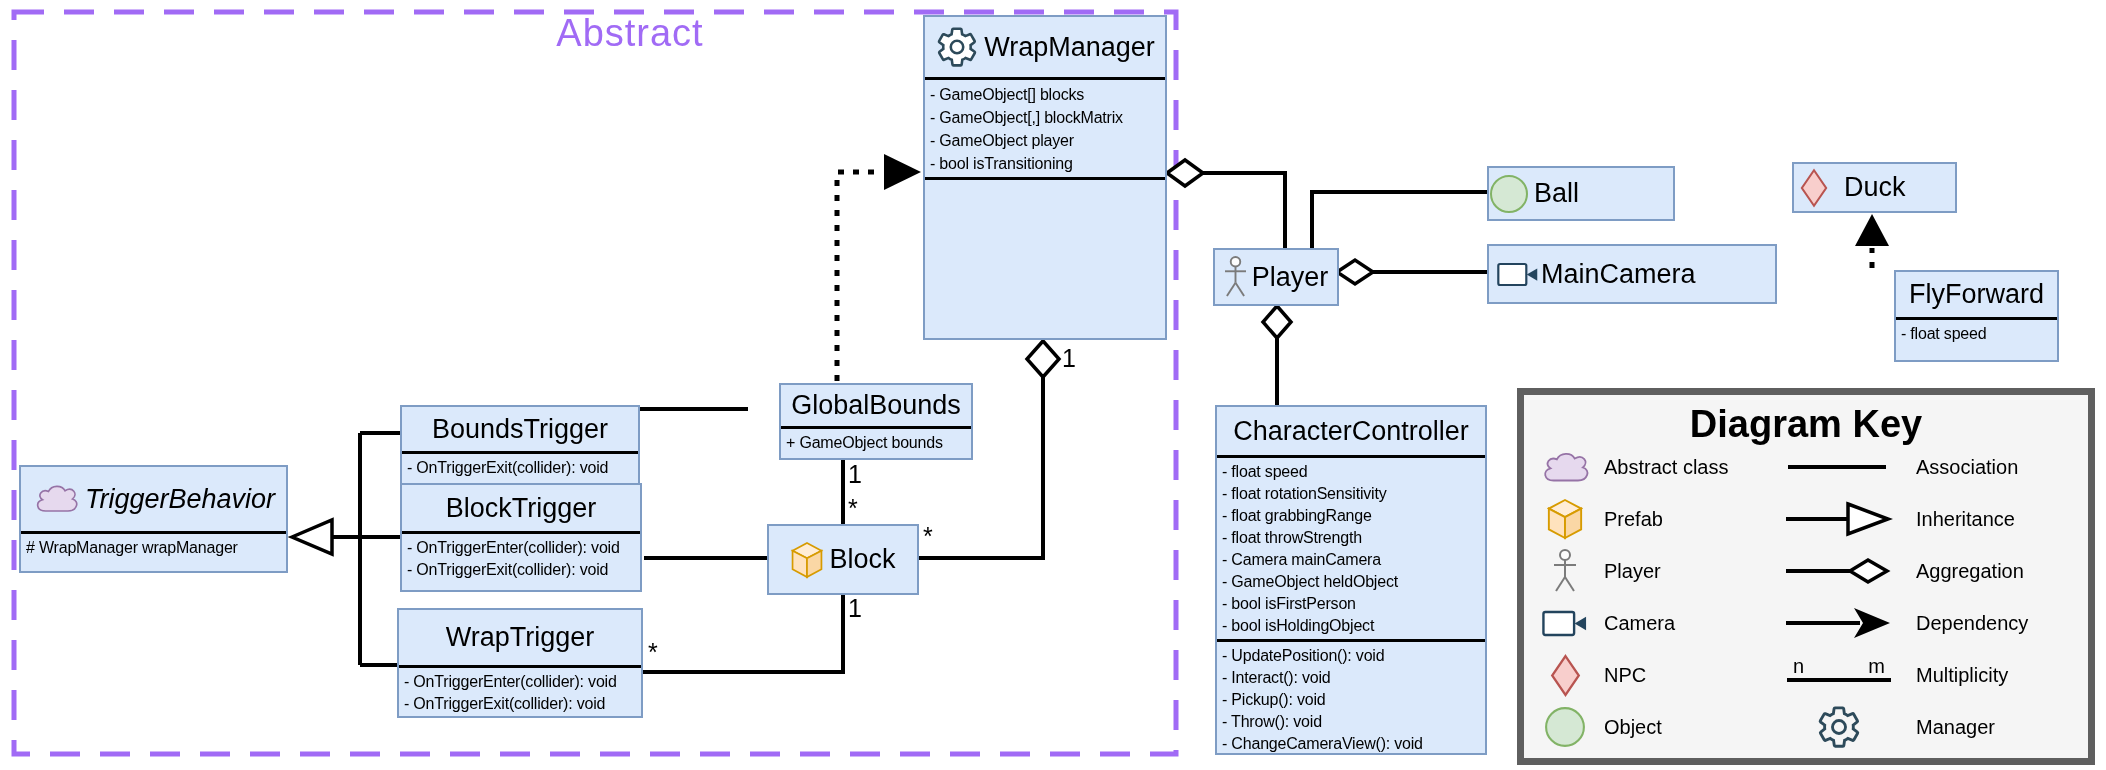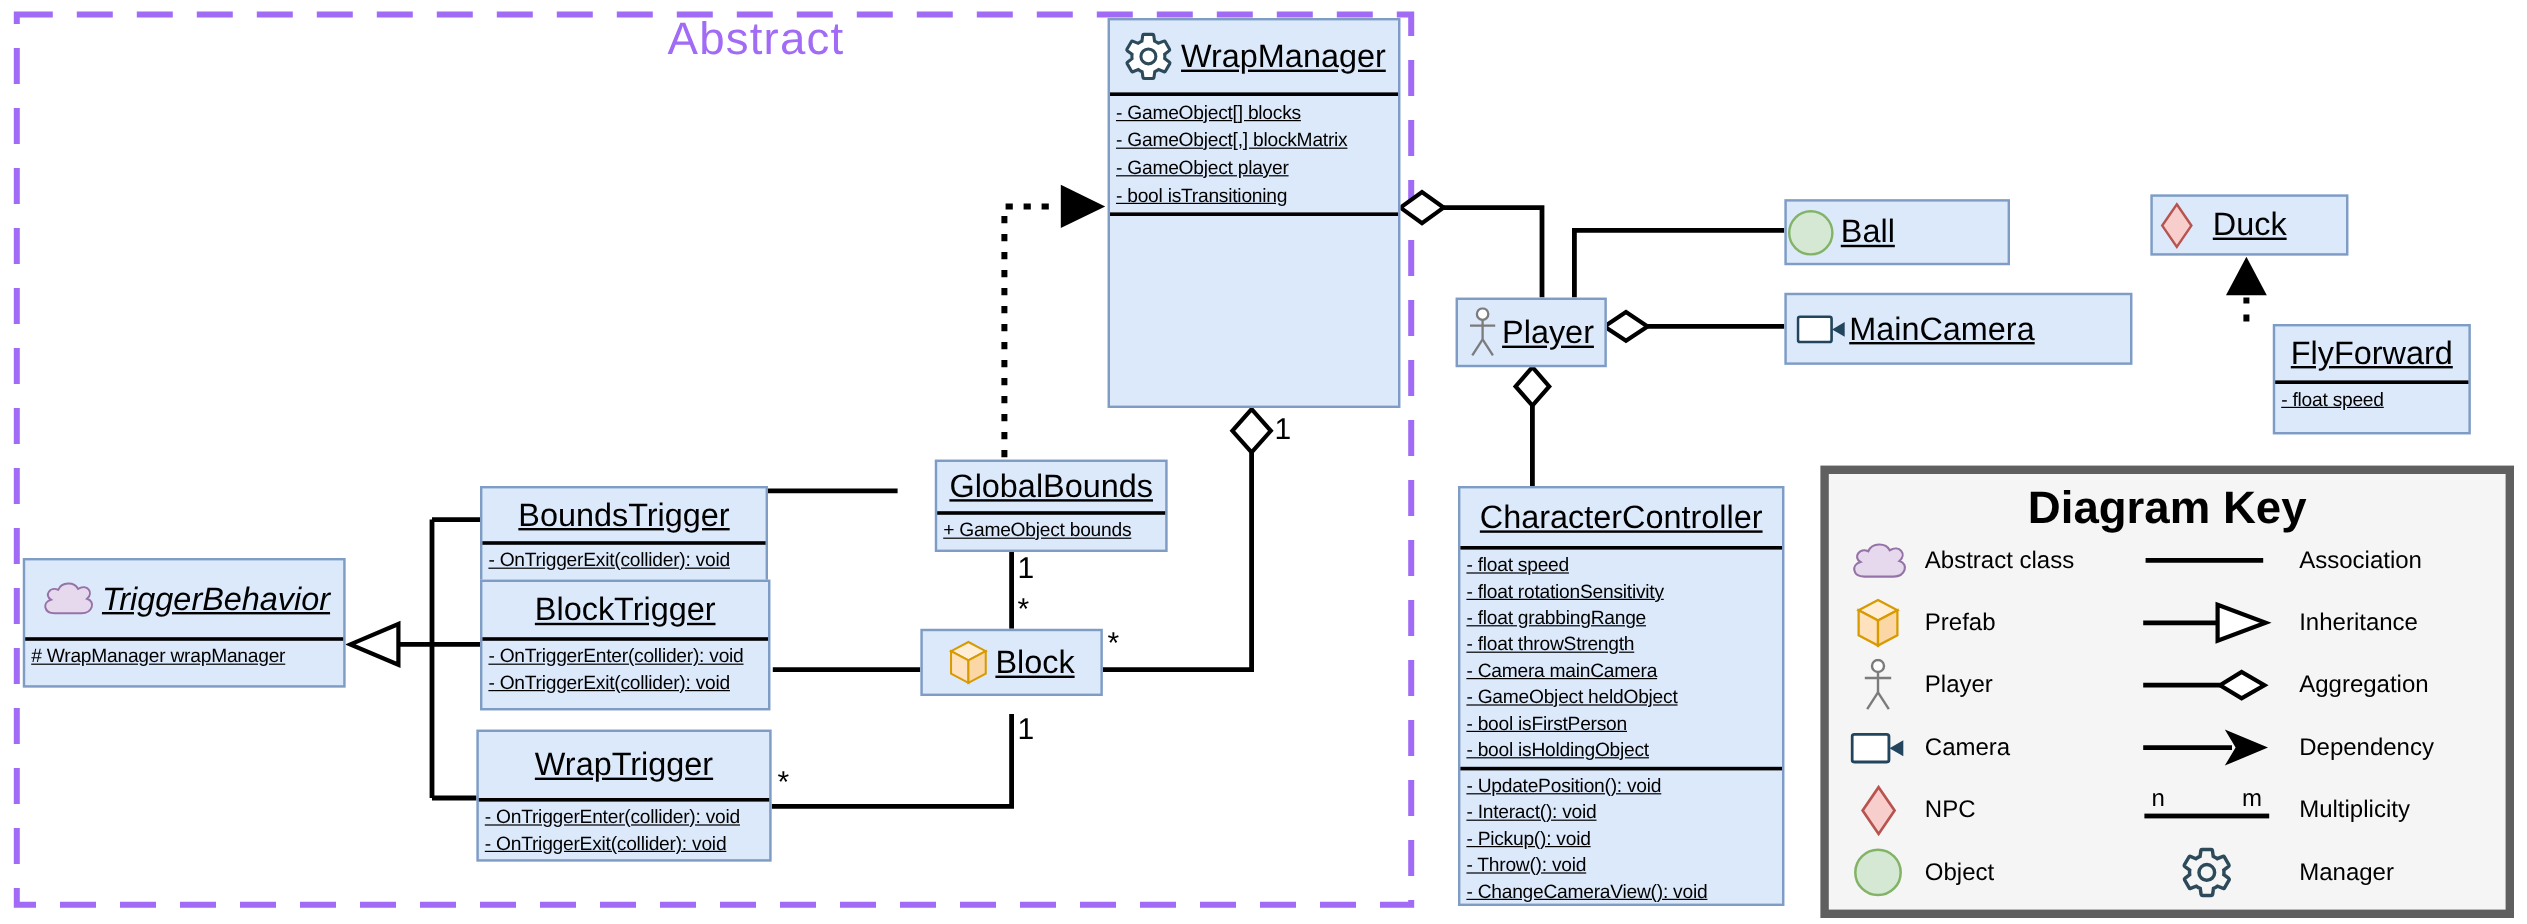--- a/index.html
+++ b/index.html
@@ -1,20 +1,20 @@
 <!DOCTYPE html>
 <html><head>
 <meta charset="utf-8">
 <style>
   html,body{margin:0;padding:0;background:#fff;}
   #canvas{position:relative;width:2106px;height:770px;background:#fff;overflow:hidden;
           font-family:"Liberation Sans","DejaVu Sans",sans-serif;color:#000;}
   #connector-layer{position:absolute;left:0;top:0;}
   .uml-box{position:absolute;box-sizing:border-box;background:#dbe9fb;border:2px solid #7e9cc4;
-           display:flex;flex-direction:column;text-decoration:underline;}
+           display:flex;flex-direction:column;}
   .uml-title{display:flex;align-items:center;justify-content:center;gap:5px;font-size:27px;
              flex:0 0 auto;white-space:nowrap;}
   .uml-title .ic{display:flex;align-items:center;flex:0 0 auto;}
   .italic-title .uml-title{font-style:italic;}
   .sep{border-top:3.5px solid #000;flex:0 0 auto;}
   .sec{padding:3px 5px 2px 5px;flex:1 1 auto;}
   .mline{font-size:16px;line-height:22px;letter-spacing:-0.2px;white-space:nowrap;}
   .wm .mline{line-height:23px;}
   .mult{position:absolute;font-size:25px;font-weight:400;}
   .group-label{position:absolute;left:470px;top:12px;width:320px;text-align:center;
@@ -122,21 +122,21 @@
     <div class="uml-title" style="height:46px;">
       <span>BlockTrigger</span>
     </div>
     <div class="sep"></div>
     <div class="sec">
       <div class="mline">- OnTriggerEnter(collider): void</div>
       <div class="mline">- OnTriggerExit(collider): void</div>
     </div>
   </div>
 
-  <div class="uml-box" style="left:767px;top:524px;width:152px;height:56px;">
+  <div class="uml-box" style="left:767px;top:524px;width:152px;height:71px;">
     <div class="uml-title" style="flex:1 1 auto;">
       <span class="ic">
         <svg viewBox="0 0 40 44" width="34" height="38">
             <path d="M20 2 L37 11 L20 20 L3 11 Z" fill="#ffedd6" stroke="#d79b00" stroke-width="2"></path>
             <path d="M3 11 L20 20 L20 42 L3 33 Z" fill="#ffe2bd" stroke="#d79b00" stroke-width="2"></path>
             <path d="M37 11 L20 20 L20 42 L37 33 Z" fill="#fad7a5" stroke="#d79b00" stroke-width="2"></path>
           </svg>
       </span>
       <span>Block</span>
     </div>

